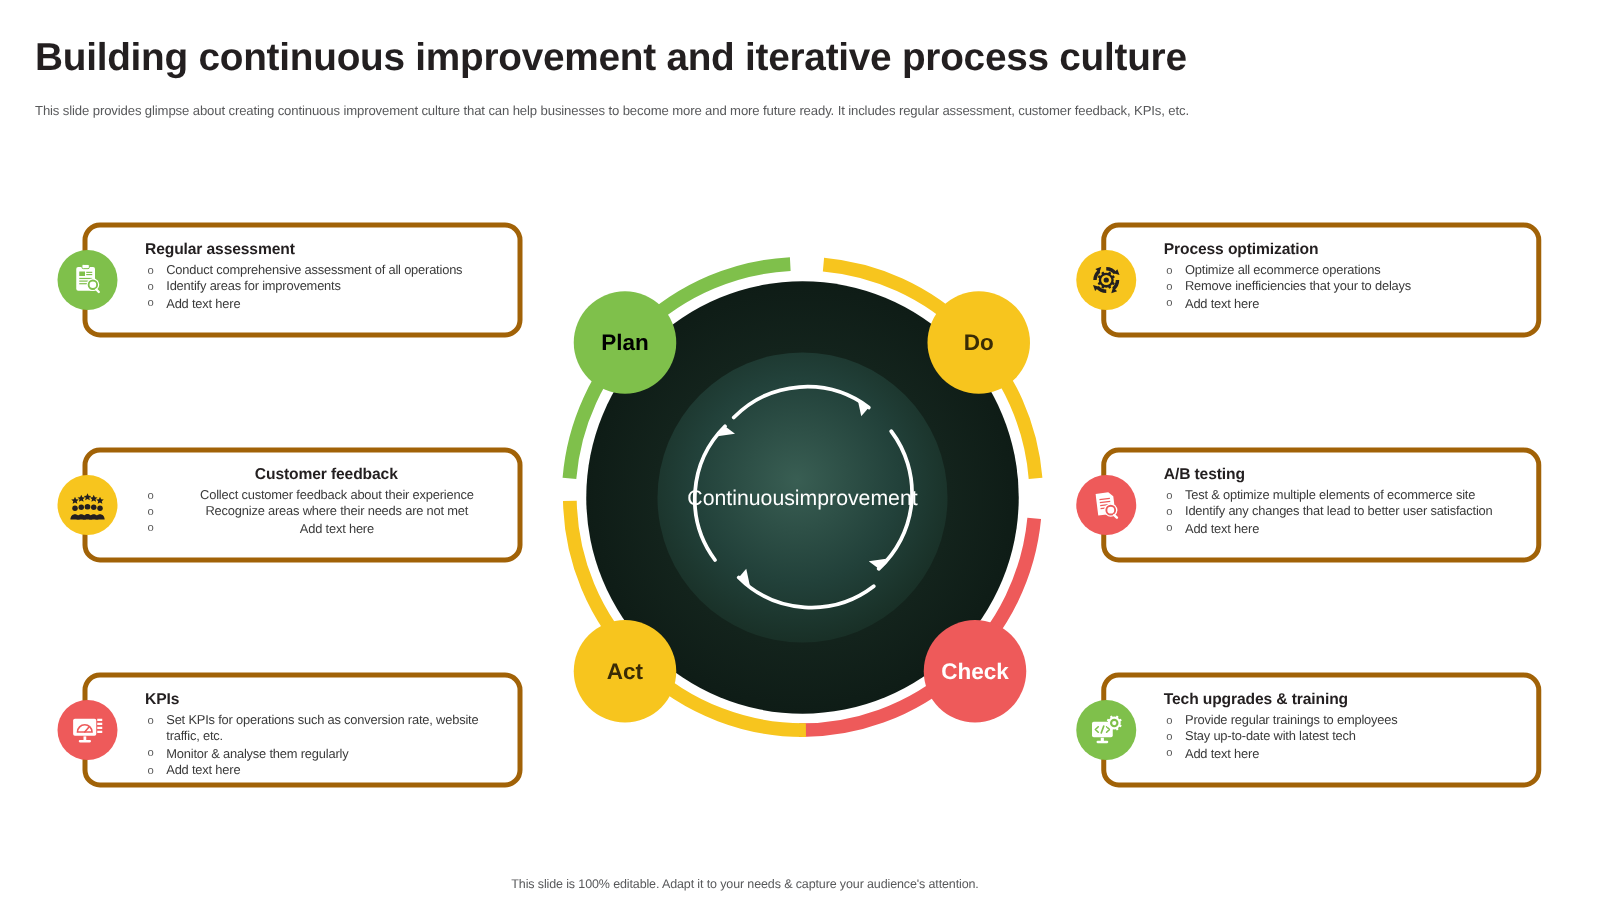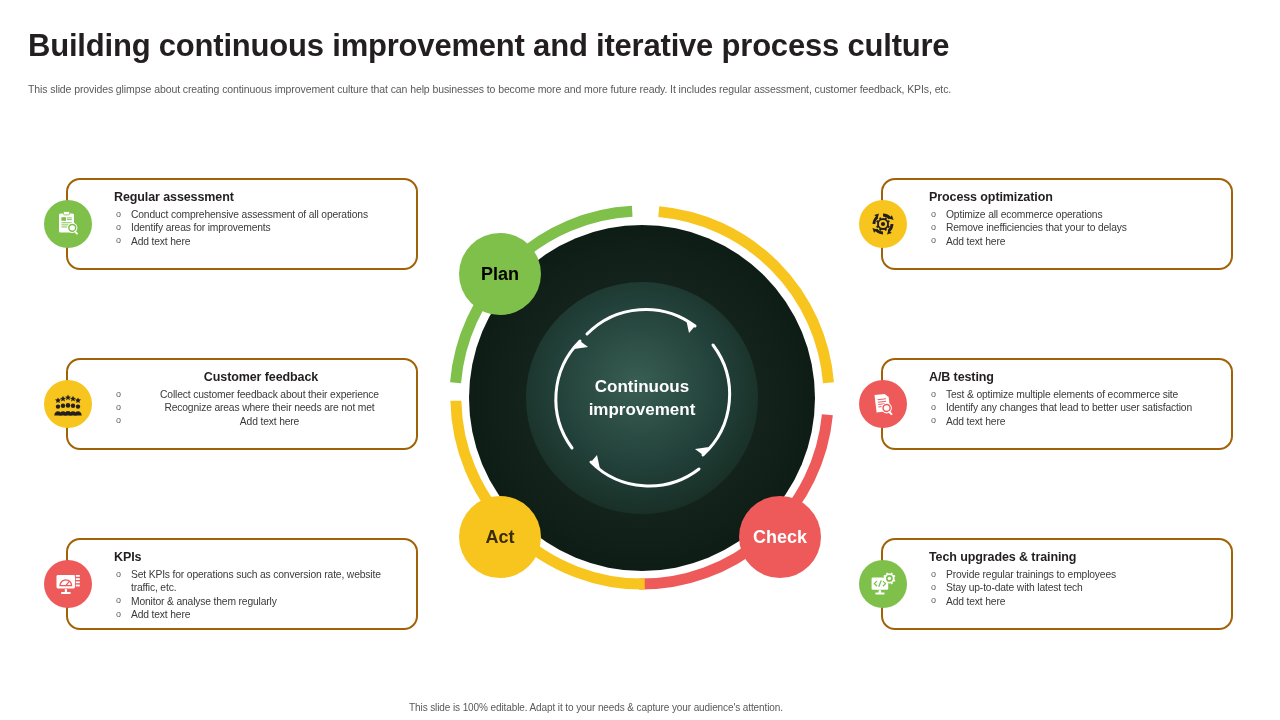--- a/index.html
+++ b/index.html
@@ -42,21 +42,21 @@
     top: 72px;
     width: 1280px;
     height: 1px;
     background: transparent;
   }
 
   
   .card {
     position: absolute;
     box-sizing: border-box;
-    border: 2px solid #a16207;
+    border: 4px solid #a16207;
     border-radius: 14px;
     background: #ffffff;
   }
   .card-body {
     position: absolute;
     left: 46px;
     right: 8px;
     top: 10px;
   }
   .card-title {
@@ -124,25 +124,25 @@
     font-weight: bold;
     z-index: 5;
   }
   #center-label {
     position: absolute;
     left: 0;
     top: 0;
     width: 410px;
     height: 410px;
     display: flex;
-    flex-direction: column;
+    align-items: center;
     justify-content: center;
     color: #ffffff;
     font-size: 17px;
-    font-weight: bold;
+    font-weight: normal;
     line-height: 23px;
     text-align: center;
     pointer-events: none;
     z-index: 4;
   }
 
   
   #footer-note {
     position: absolute;
     left: 0;
@@ -370,20 +370,23 @@
   </svg>
 
   <div id="center-label">
     <span>Continuous</span>
     <span>improvement</span>
   </div>
 
   <div class="node" style="left:22px; top:40px; width:82px; height:82px; background:#7fc04b; color:#000000;">
     <span>Plan</span>
   </div>
+  <div class="node" style="left:305px; top:40px; width:82px; height:82px; background:#f7c51e; color:#3a2c05;">
+    <span>Do</span>
+  </div>
   <div class="node" style="left:302px; top:303px; width:82px; height:82px; background:#ee5a5a; color:#ffffff;">
     <span>Check</span>
   </div>
   <div class="node" style="left:22px; top:303px; width:82px; height:82px; background:#f7c51e; color:#3a2c05;">
     <span>Act</span>
   </div>
 </div>
 
 <div id="footer-note">This slide is 100% editable. Adapt it to your needs &amp; capture your audience's attention.</div>
 

